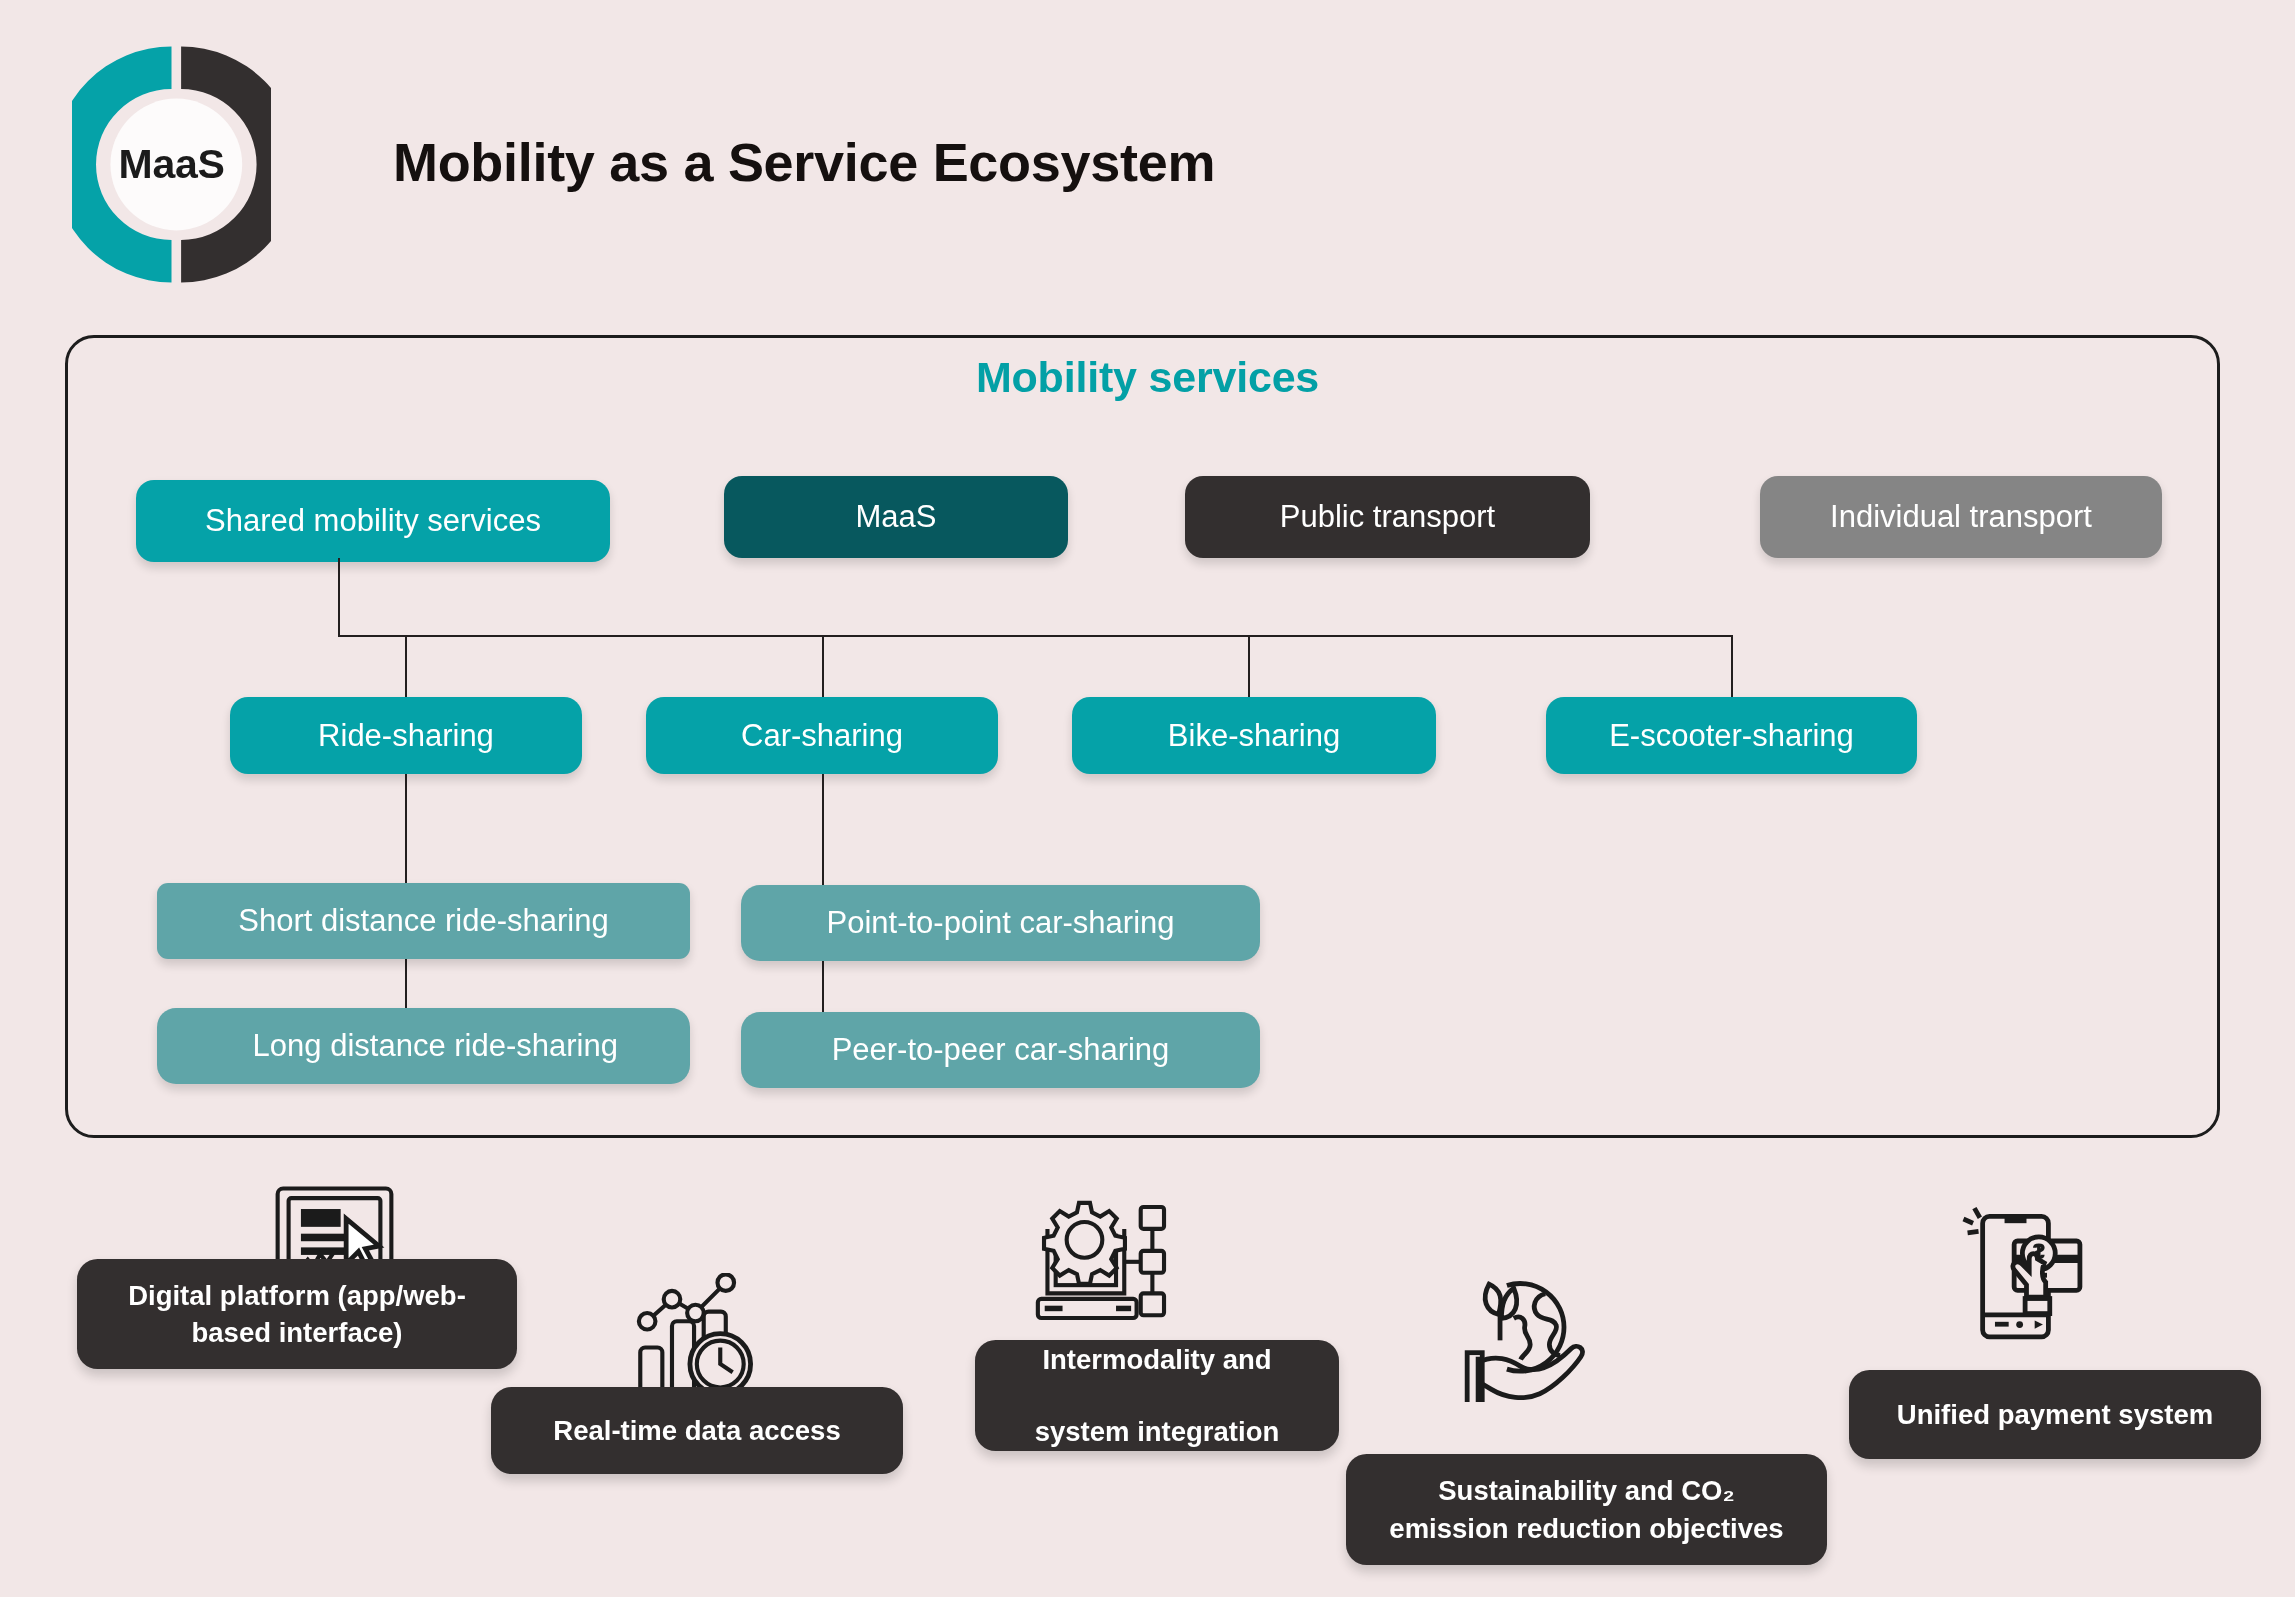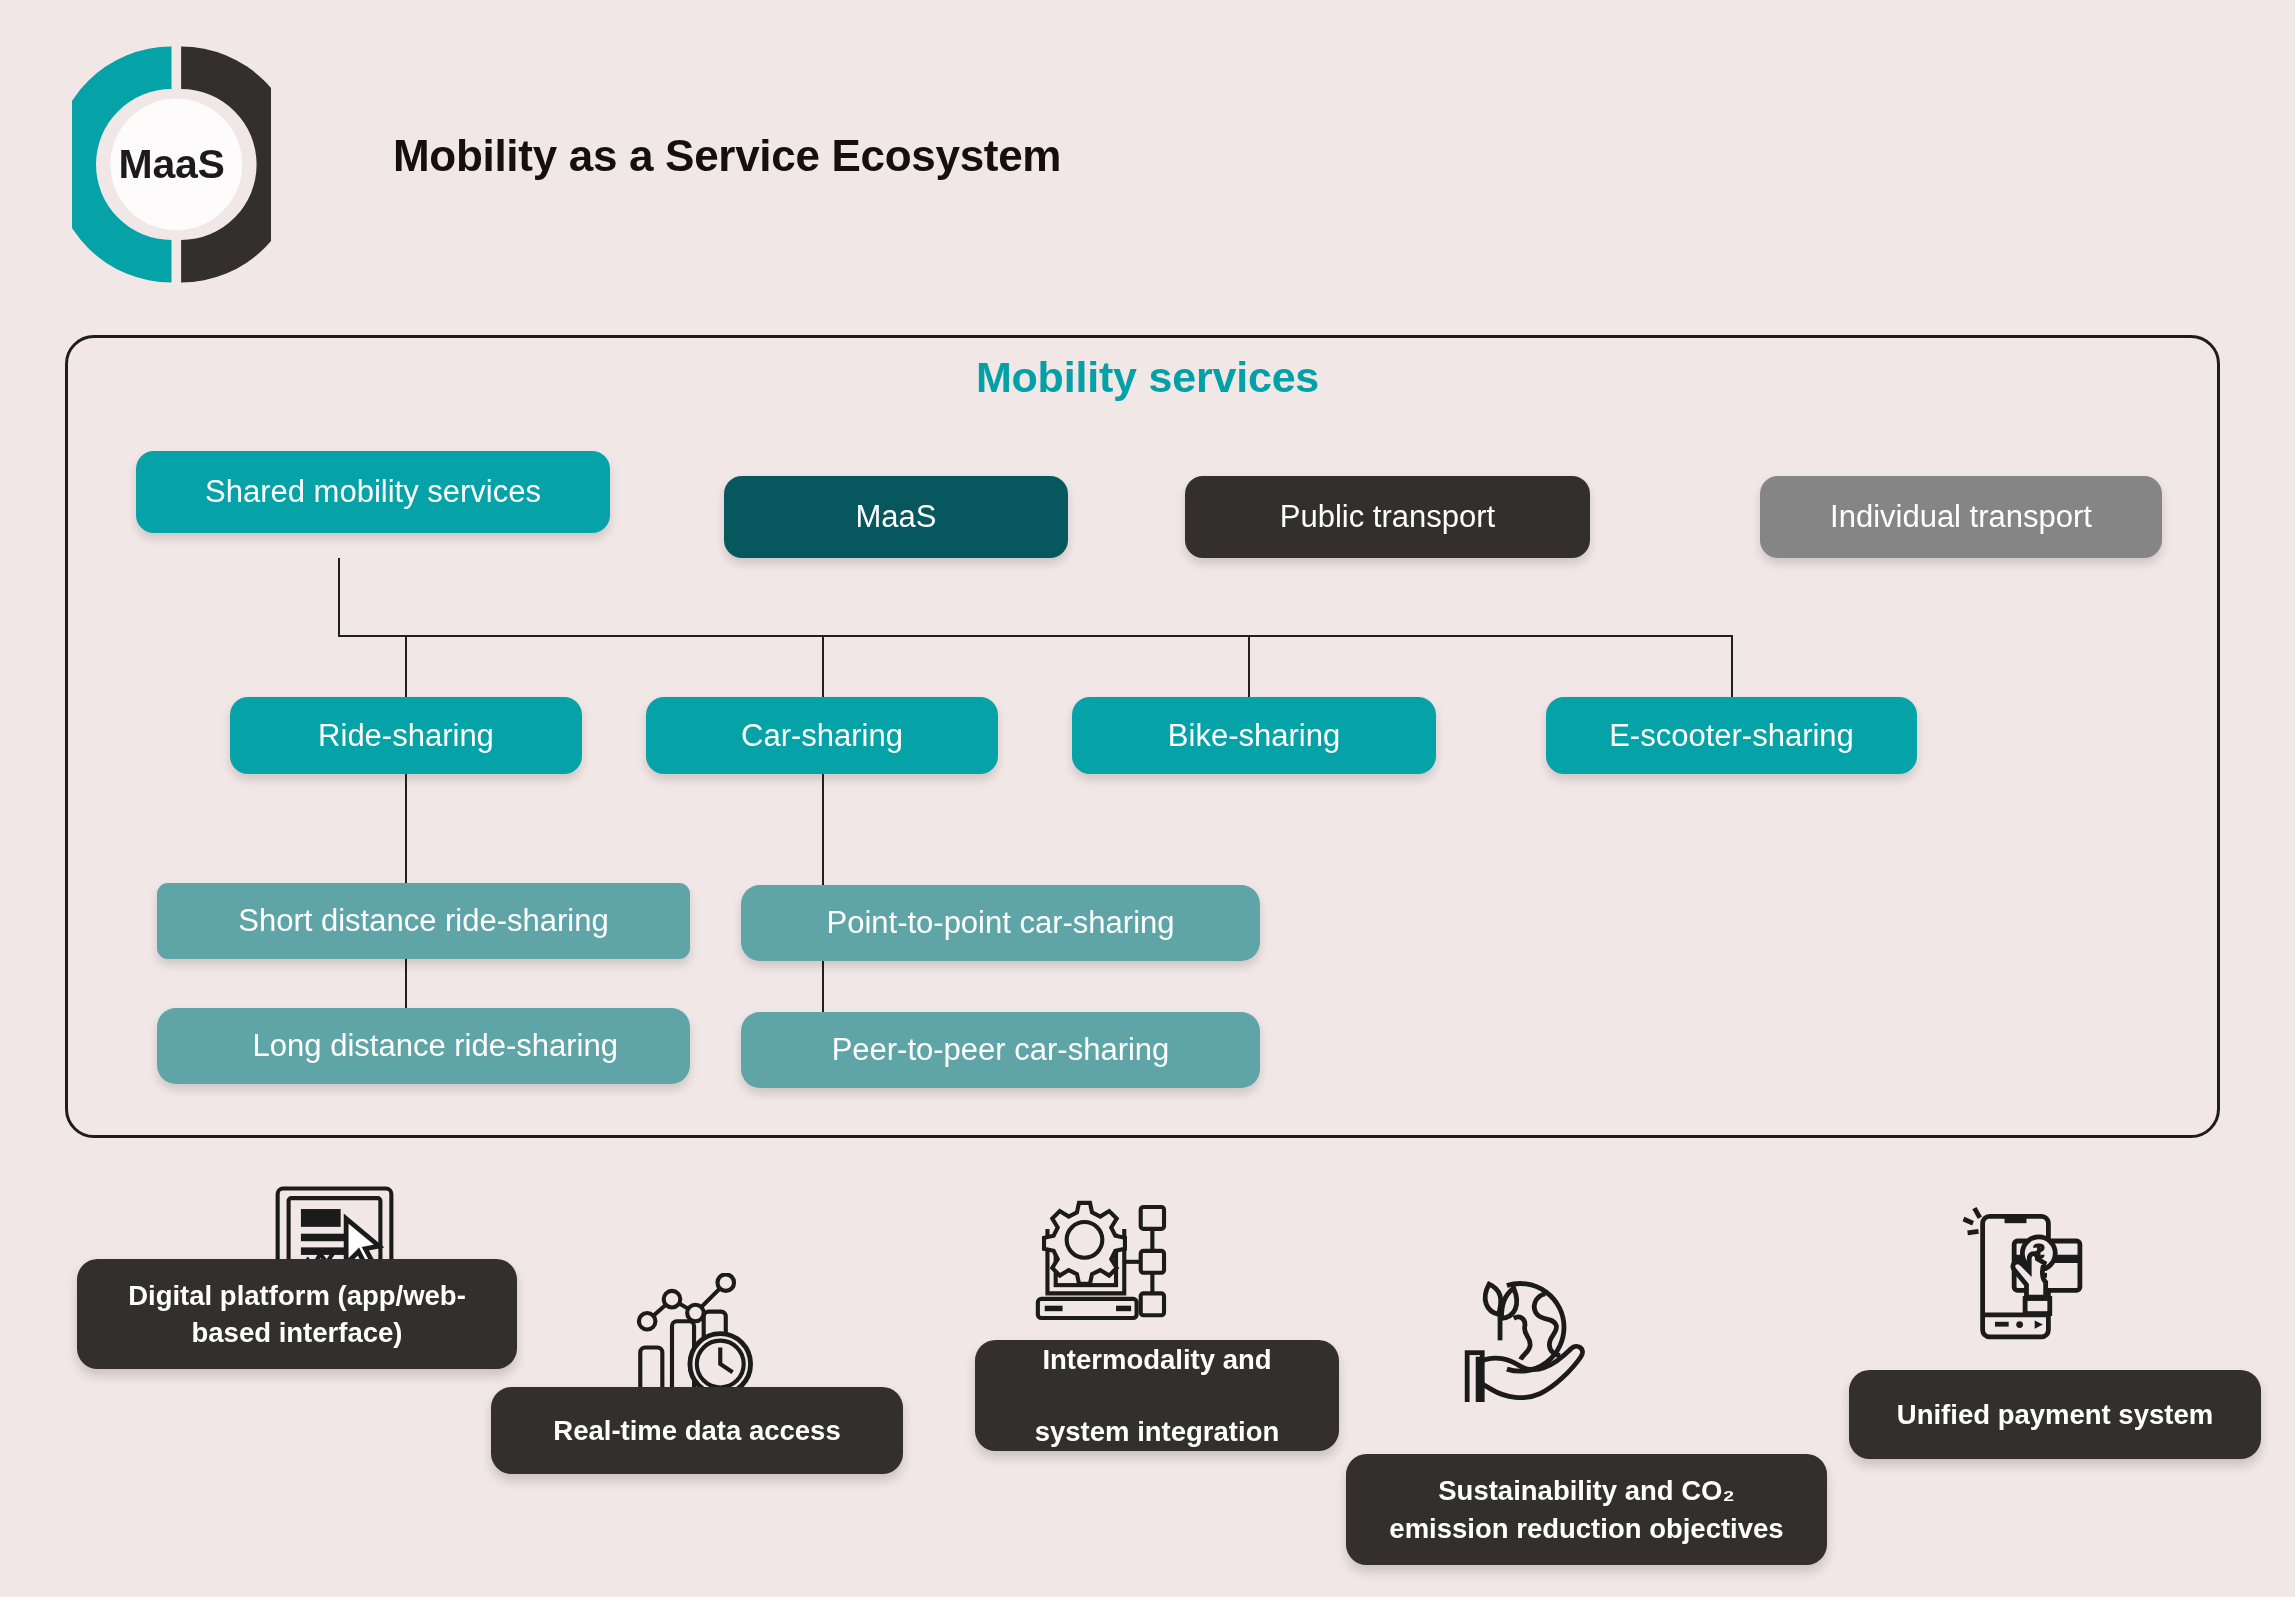--- a/index.html
+++ b/index.html
@@ -15,21 +15,21 @@
   
   .logo{position:absolute;left:72px;top:34px;width:199px;height:261px;}
   .logo svg{display:block;}
   .logo-text{
     position:absolute;left:0;top:0;width:199px;height:261px;
     display:flex;align-items:center;justify-content:center;
     font-weight:bold;font-size:41px;color:#1B1B1B;letter-spacing:-0.3px;
   }
   .page-title{
     position:absolute;left:393px;top:131px;
-    font-size:44px;font-weight:bold;color:#15100F;letter-spacing:-0.3px;
+    font-size:54px;font-weight:bold;color:#15100F;letter-spacing:-0.3px;
     white-space:nowrap;
   }
 
   
   .panel{
     position:absolute;left:65px;top:335px;width:2155px;height:803px;
     border:3.4px solid #1D1D1D;border-radius:29px;box-sizing:border-box;
   }
   .panel-title{
     position:absolute;left:0;right:0;top:353px;text-align:center;
@@ -81,21 +81,21 @@
       <circle cx="152" cy="190" r="96" fill="#FDFBFB"></circle>
     </svg>
     <div class="logo-text">MaaS</div>
   </div>
 
   <div class="page-title">Mobility as a Service Ecosystem</div>
 
   <div class="panel"></div>
   <div class="panel-title">Mobility services</div>
 
-  <div class="node n-teal" style="left:136px;top:451px;width:474px;height:82px;">
+  <div class="node n-teal" style="left:136px;top:480px;width:474px;height:82px;">
     <span>Shared mobility services</span>
   </div>
   <div class="node n-darkteal" style="left:724px;top:476px;width:344px;height:82px;">
     <span>MaaS</span>
   </div>
   <div class="node n-charcoal" style="left:1185px;top:476px;width:405px;height:82px;">
     <span>Public transport</span>
   </div>
   <div class="node n-grey" style="left:1715px;top:476px;width:402px;height:82px;margin-left:45px;">
     <span>Individual transport</span>

